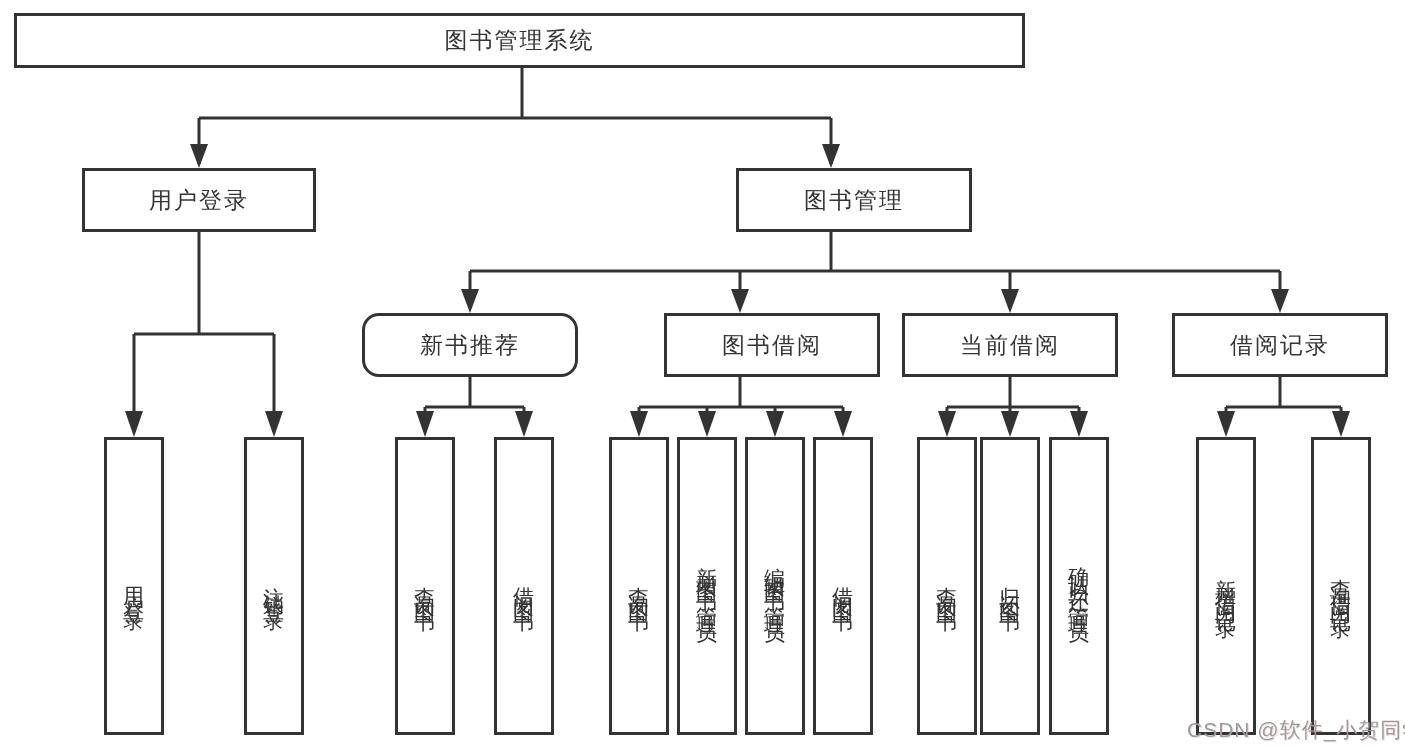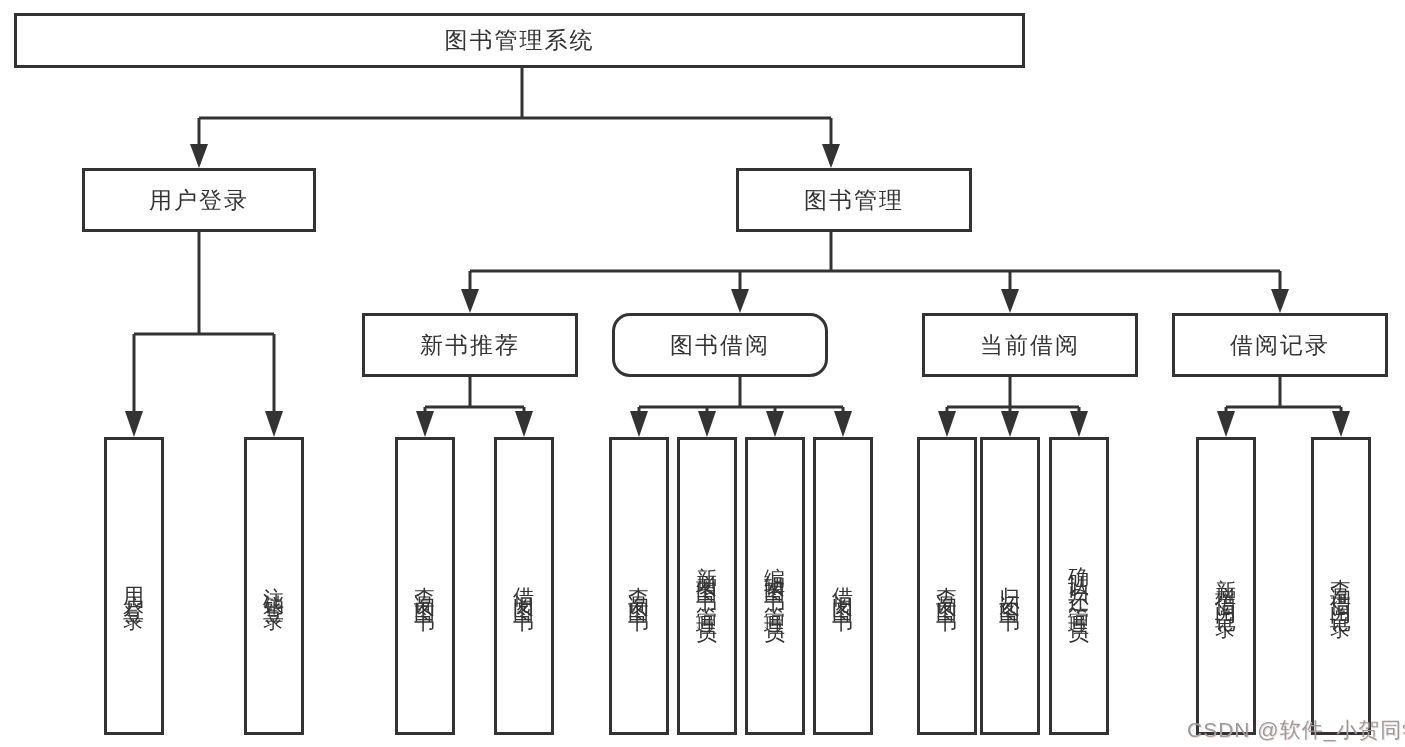--- a/index.html
+++ b/index.html
@@ -141,27 +141,27 @@
     <span class="h-label">图书管理系统</span>
   </div>
 
   <div class="box" style="left:82px; top:168px; width:234px; height:64px;">
     <span class="h-label">用户登录</span>
   </div>
   <div class="box" style="left:736px; top:168px; width:236px; height:64px;">
     <span class="h-label">图书管理</span>
   </div>
 
-  <div class="box" style="left:362px; top:313px; width:216px; height:64px;">
+  <div class="box" style="left:362px; top:313px; width:216px; height:64px;border-radius:17px;">
     <span class="h-label">新书推荐</span>
   </div>
-  <div class="box" style="left:612px; top:313px; width:216px; height:64px;border-radius:18px;">
+  <div class="box" style="left:664px; top:313px; width:216px; height:64px;">
     <span class="h-label">图书借阅</span>
   </div>
-  <div class="box" style="left:922px; top:313px; width:216px; height:64px;">
+  <div class="box" style="left:902px; top:313px; width:216px; height:64px;">
     <span class="h-label">当前借阅</span>
   </div>
   <div class="box" style="left:1172px; top:313px; width:216px; height:64px;">
     <span class="h-label">借阅记录</span>
   </div>
 
   <div class="box v-box" style="left:104px; top:437px; width:60px; height:298px;">
     <span>用户登录</span>
   </div>
   <div class="box v-box" style="left:244px; top:437px; width:60px; height:298px;">

